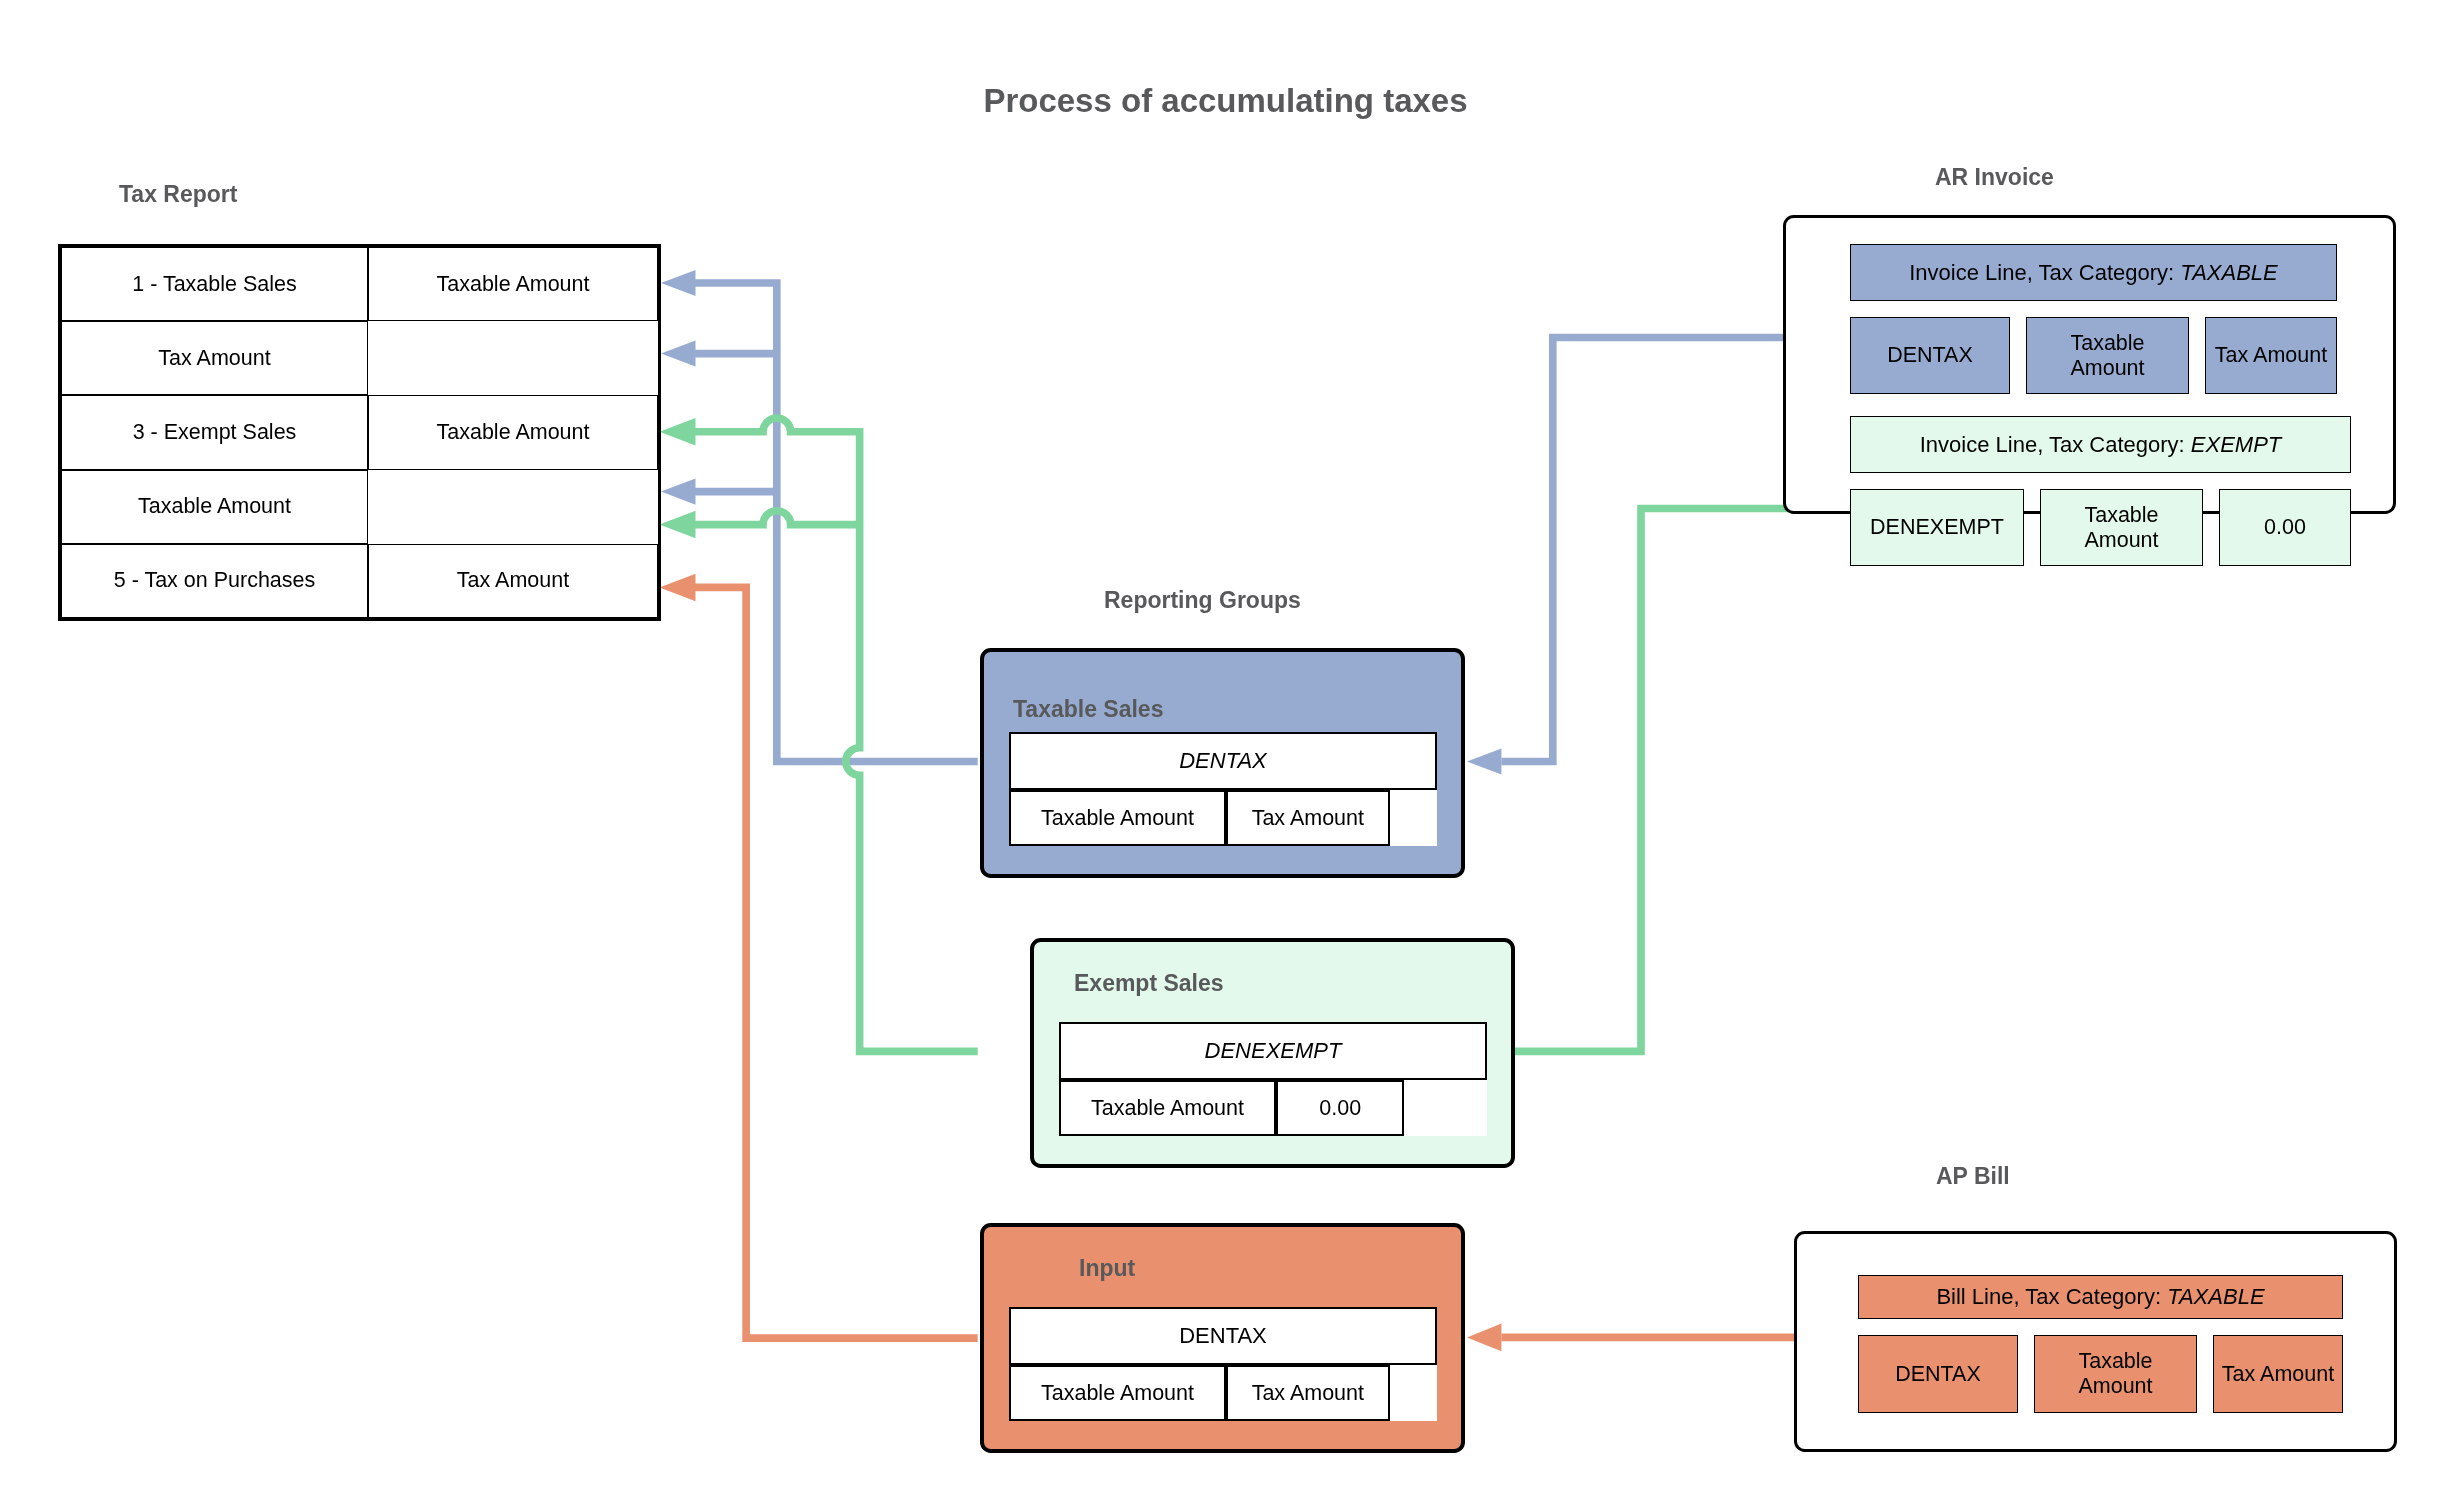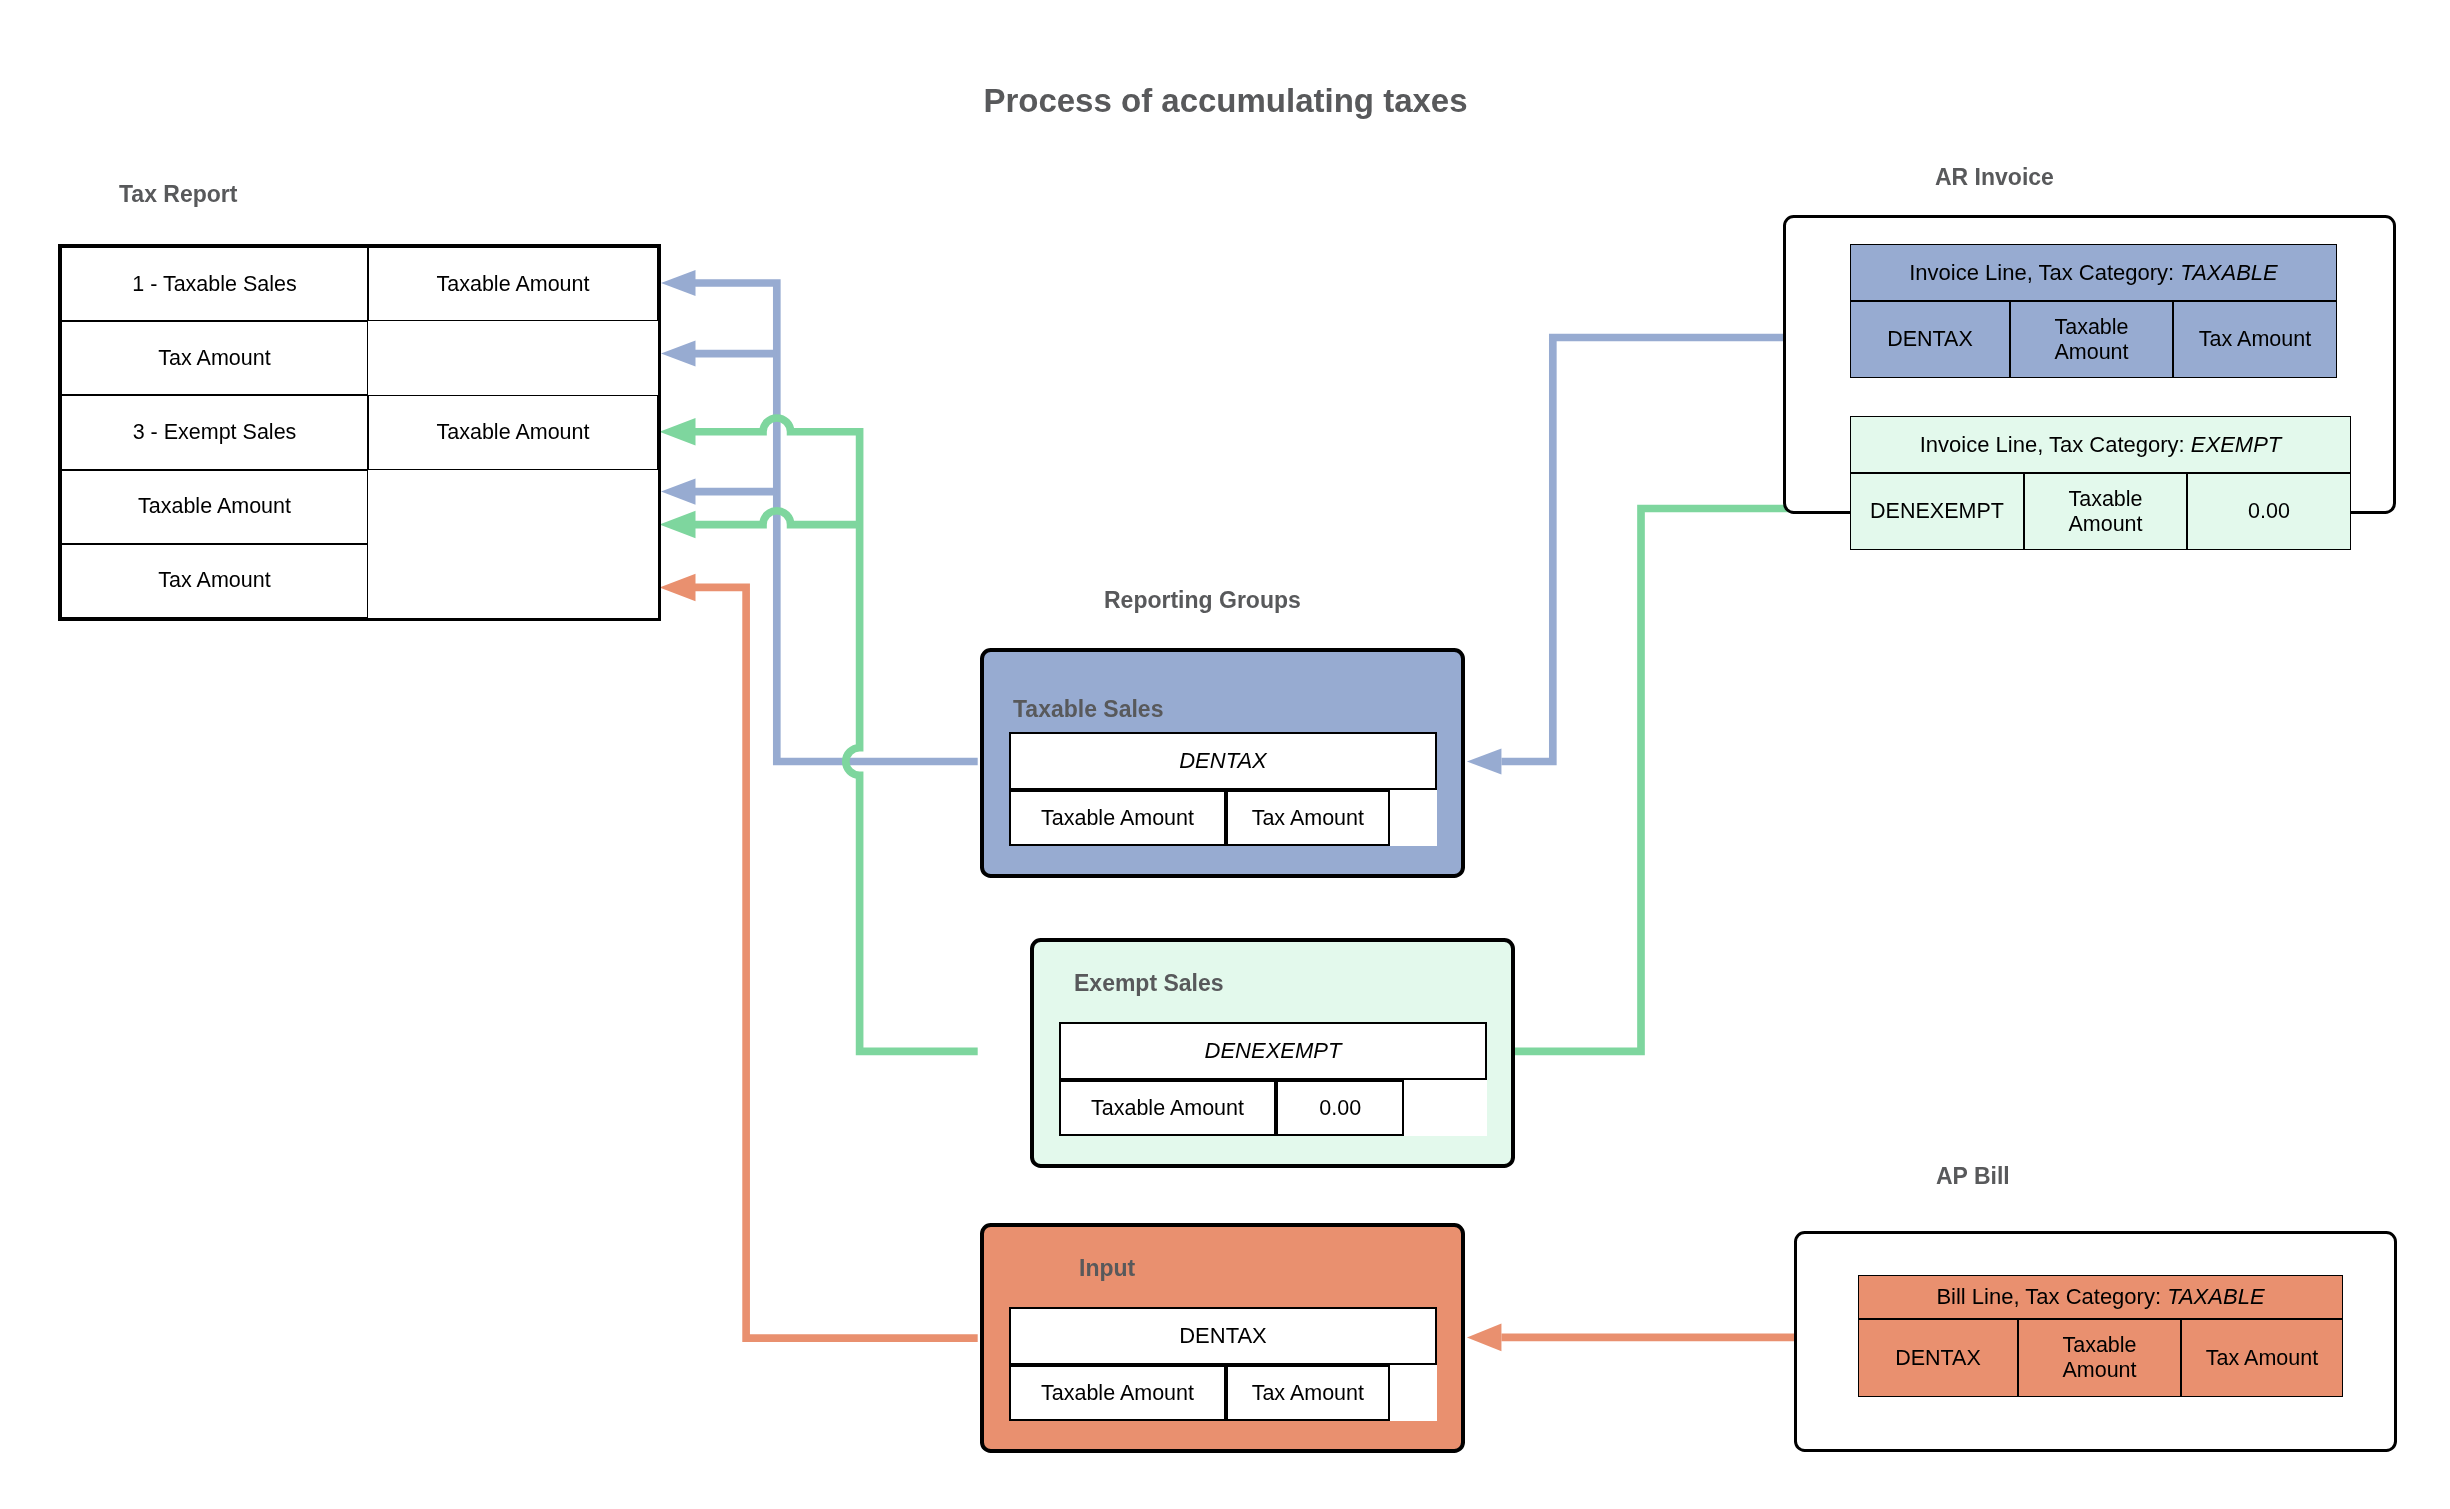--- a/index.html
+++ b/index.html
@@ -30,21 +30,21 @@
   .report-cell{
     border:1.2px solid var(--border); display:flex; align-items:center;
     justify-content:center; font-size:21.5px; text-align:center; padding:0 7.7px;
   }
   
   .doc-box{
     position:absolute; background:#fff; border:3.8px solid var(--border);
     border-radius:10.7px;
   }
   
-  .line-table{position:absolute; display:grid;}
+  .line-table{position:absolute; display:grid;gap:16px;}
   .line-table .hdr{
     grid-column:1 / span 3; border:1.9px solid var(--border);
     display:flex; align-items:center; justify-content:center;
     font-size:22px; white-space:pre;
   }
   .line-table .cell{
     border:1.9px solid var(--border); display:flex; align-items:center;
     justify-content:center; text-align:center; font-size:21.5px; line-height:1.15;
     padding:0 4.6px;
   }
@@ -125,20 +125,21 @@
     <div class="report-cell">Tax Amount</div>
   </div>
   <div class="report-row">
     <div class="report-cell">3 - Exempt Sales</div>
     <div class="report-cell">Taxable Amount</div>
   </div>
   <div class="report-row">
     <div class="report-cell">Taxable Amount</div>
   </div>
   <div class="report-row">
+    <div class="report-cell">5 - Tax on Purchases</div>
     <div class="report-cell">Tax Amount</div>
   </div>
 </div>
 
 <div class="section-label" style="left:1935px; top:164px">AR Invoice</div>
 
 <div class="doc-box" style="left:1783px; top:215px; width:613px; height:299px"></div>
 
 <div class="line-table" style="left:1850px; top:244px; width:487px; grid-template-rows:57px 77px; grid-template-columns:160px 163px 1fr">
   <div class="hdr fill-blue-bg"><span>Invoice Line, Tax Category: </span><span class="em">TAXABLE</span></div>

